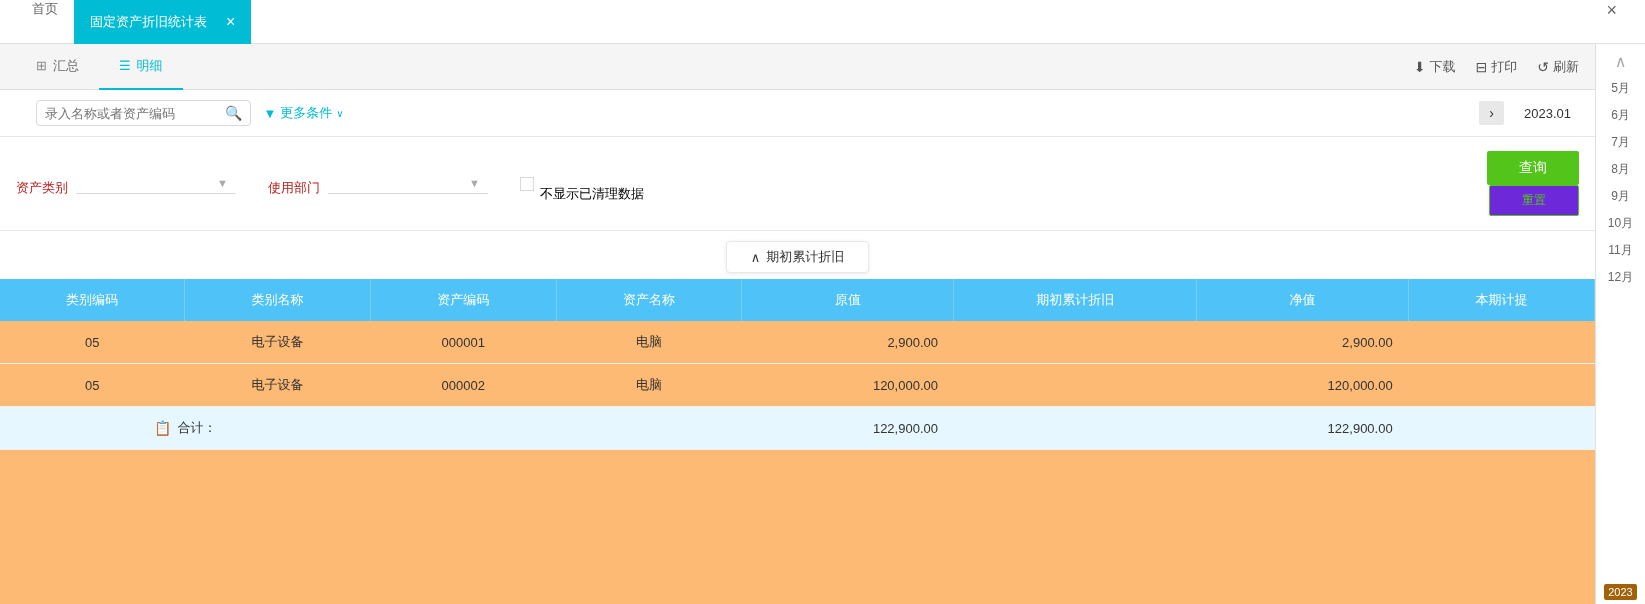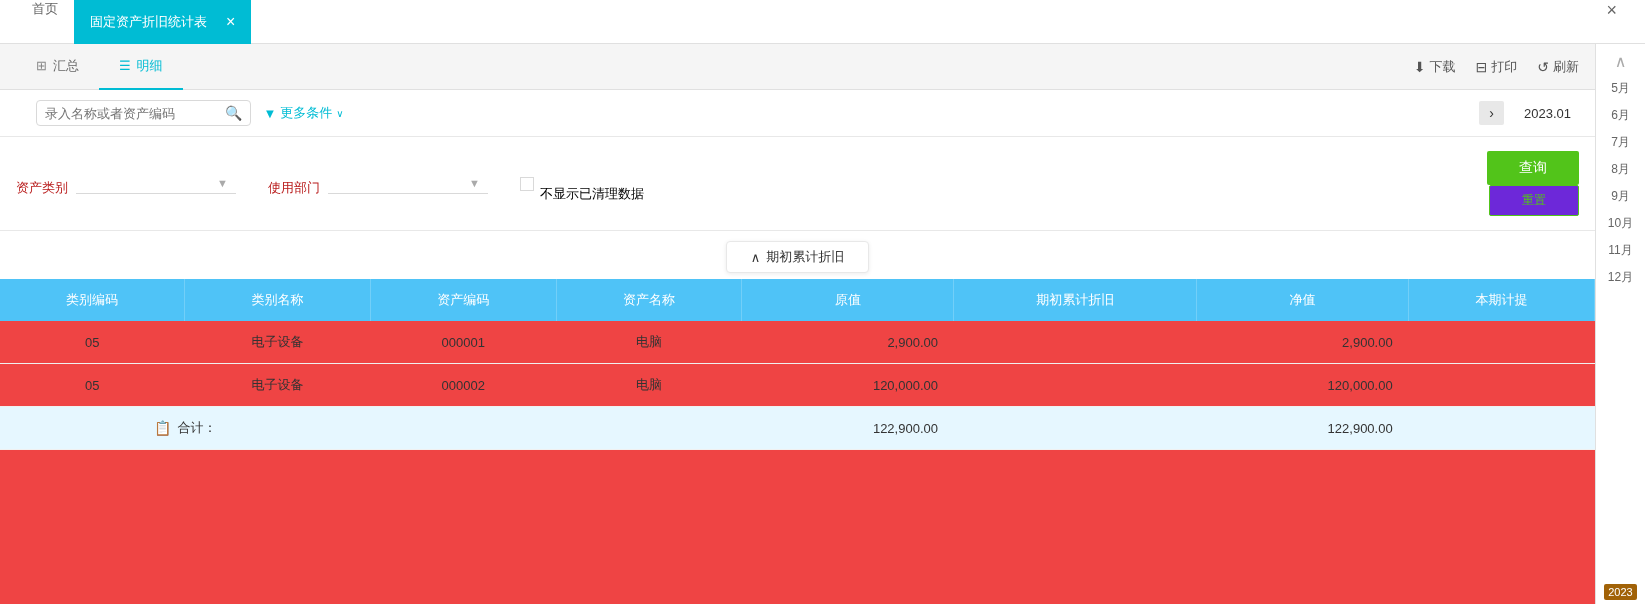--- a/index.html
+++ b/index.html
@@ -32,21 +32,21 @@
     .filter-checkbox-label { font-size: 13px; color: #000000; margin-top: 20px; }
     .filter-buttons { margin-left: auto; display: flex; flex-direction: column; gap: 0; align-items: flex-end; }
     .btn-query { background: #52c41a; color: #fff; border: none; padding: 8px 32px; font-size: 14px; cursor: pointer; border-radius: 2px; min-width: 80px; }
     .btn-reset { background: #6d28d9; color: #52c41a; border: 1px solid #52c41a; padding: 6px 32px; font-size: 12px; cursor: pointer; border-radius: 2px; min-width: 80px; text-align: center; }
 
     
     .collapse-row { display: flex; justify-content: center; padding: 10px 0 6px; background: #fff; }
     .collapse-btn { display: flex; align-items: center; gap: 6px; background: #fff; border: 1px solid #e8e8e8; border-radius: 4px; padding: 6px 24px; cursor: pointer; color: #333; font-size: 13px; box-shadow: 0 1px 4px rgba(0,0,0,0.08); }
 
     
-    .table-wrap { flex: 1; overflow: auto; background: #ef4444; }
+    .table-wrap { flex: 1; overflow: auto; background: #fdba74; }
     table { width: 100%; border-collapse: collapse; min-width: 900px; }
     thead tr { background: #4fc3f7; }
     thead th { color: #fff; font-weight: 500; padding: 12px 16px; font-size: 13px; text-align: center; border-right: 1px solid rgba(255,255,255,0.2); white-space: nowrap; }
     tbody tr { border-bottom: 1px solid #f0f0f0; }
     tbody td { padding: 12px 16px; font-size: 13px; color: #333; text-align: center; margin-top: 28px; }
     tbody td.num { text-align: right; }
     .total-row { background: #e6f7ff; }
     .total-row td { font-weight: 500; color: #333; }
     .month-item { font-size: 12px; color: #666; padding: 5px 0; cursor: pointer; width: 100%; text-align: center; }
 

